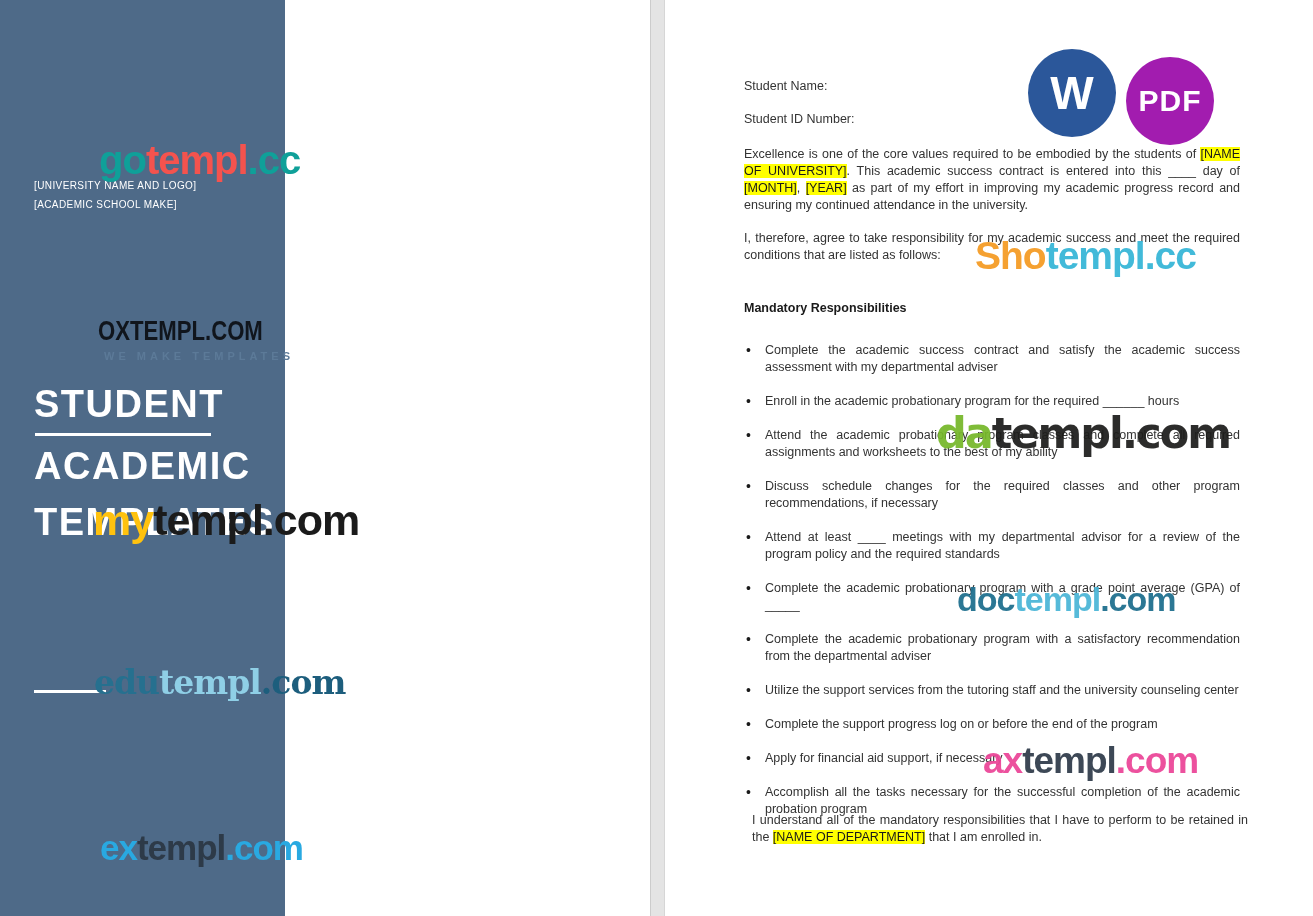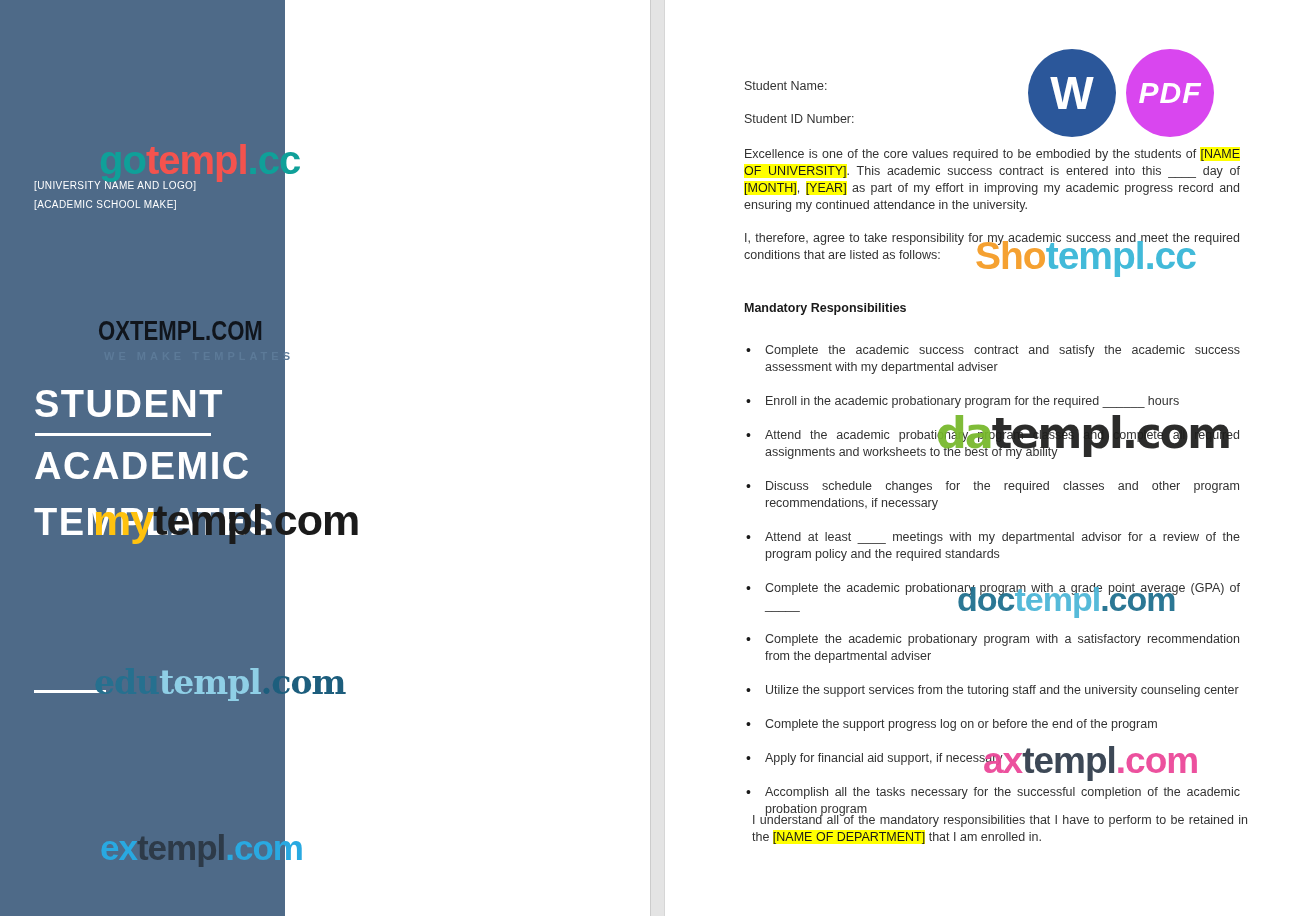--- a/index.html
+++ b/index.html
@@ -55,21 +55,21 @@
   .closing  { top:812px;margin-left:8px; }
 
   .bullet-item { position:relative; padding-left:21px; margin-bottom:17px; }
   .bullet-item::before { content:"\2022"; position:absolute; left:2px; top:0; font-size:14px; color:#1a1a1a; }
 
   .hl { background:#ffff00; color:#1a1a1a; }
 
   
   .file-icon { position:absolute; border-radius:50%; width:88px; height:88px; display:flex; align-items:center; justify-content:center; color:#ffffff; font-weight:bold; }
   .icon-word { left:363px; top:49px; background:#2b579a; font-size:46px; }
-  .icon-pdf  { left:461px; top:49px; background:#d946ef; font-size:30px; letter-spacing:1px;font-style:italic; }
+  .icon-pdf  { left:461px; top:57px; background:#a21caf; font-size:30px; letter-spacing:1px; }
 
   
   .wm-shotempl { left:310px; top:234px; font-size:39px; letter-spacing:-1px; opacity:.95; }
   .wm-shotempl .p1 { color:#f59d27; }
   .wm-shotempl .p2,.wm-shotempl .p3 { color:#38b7d8; }
 
   .wm-datempl  { left:271px; top:408px; font-size:43px; font-family:"DejaVu Sans", sans-serif; letter-spacing:-2px; opacity:.93; }
   .wm-datempl .p1 { color:#76b82a; }
   .wm-datempl .p2,.wm-datempl .p3 { color:#1d1d1b; }
 

